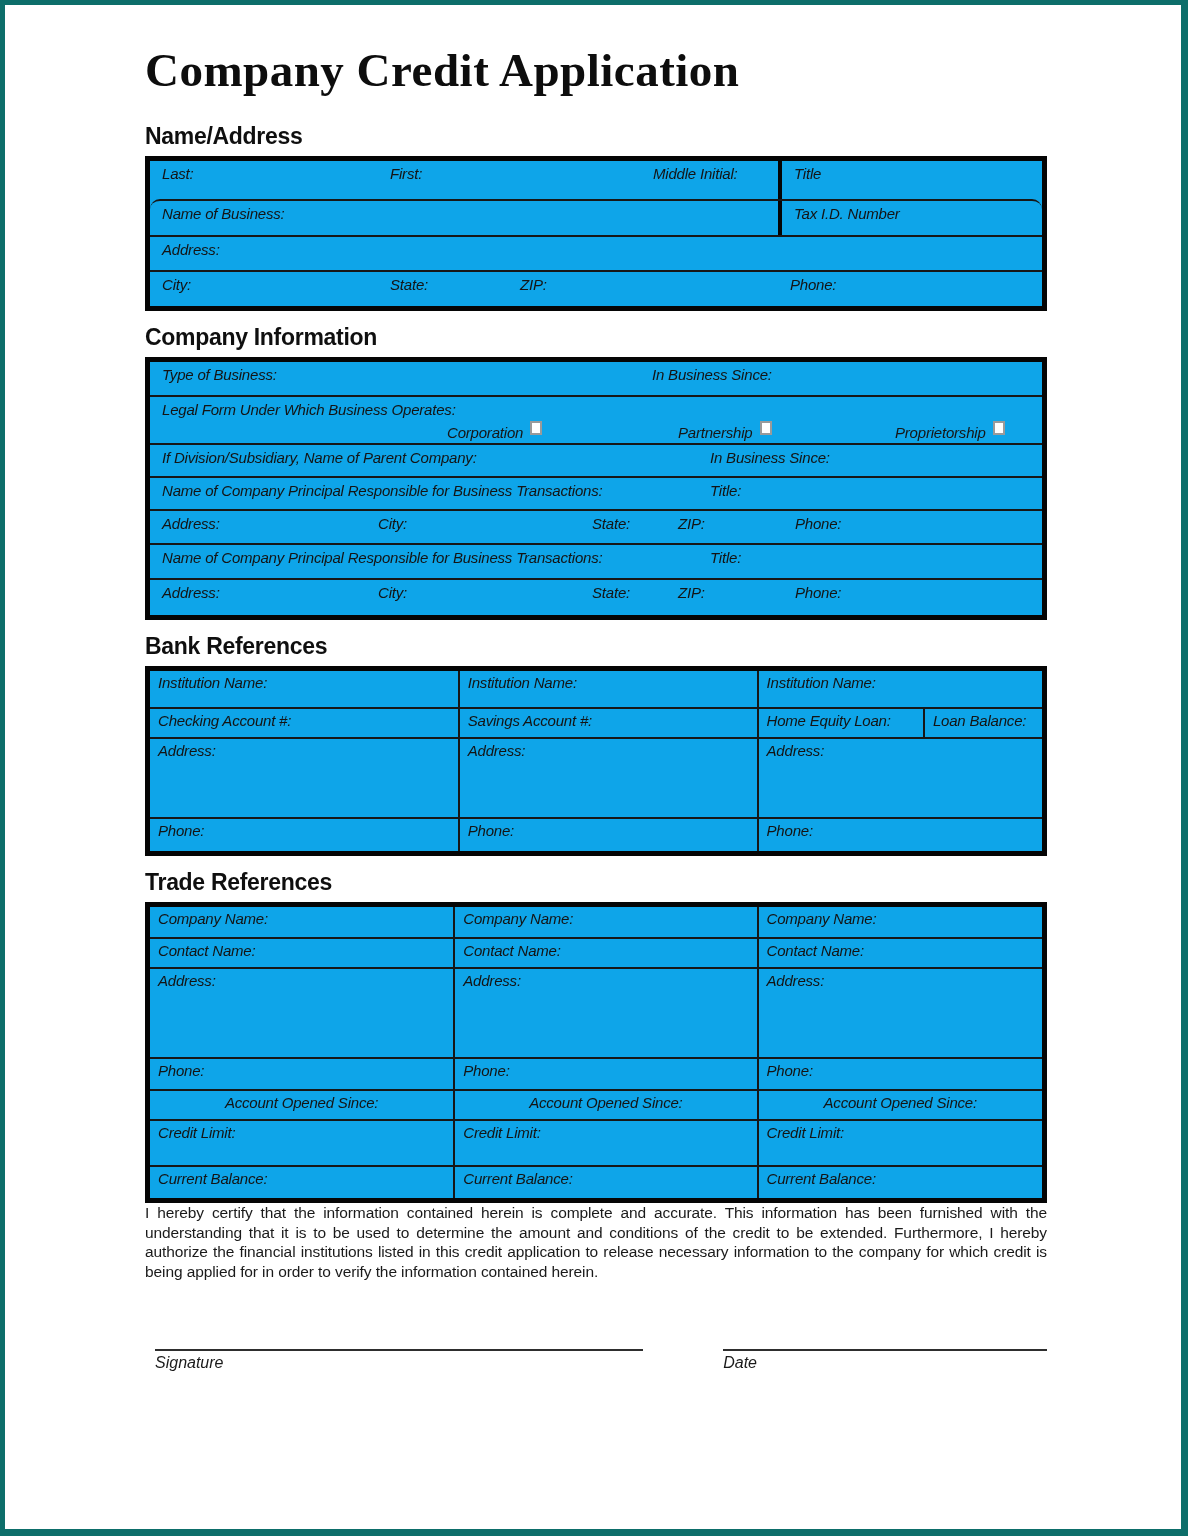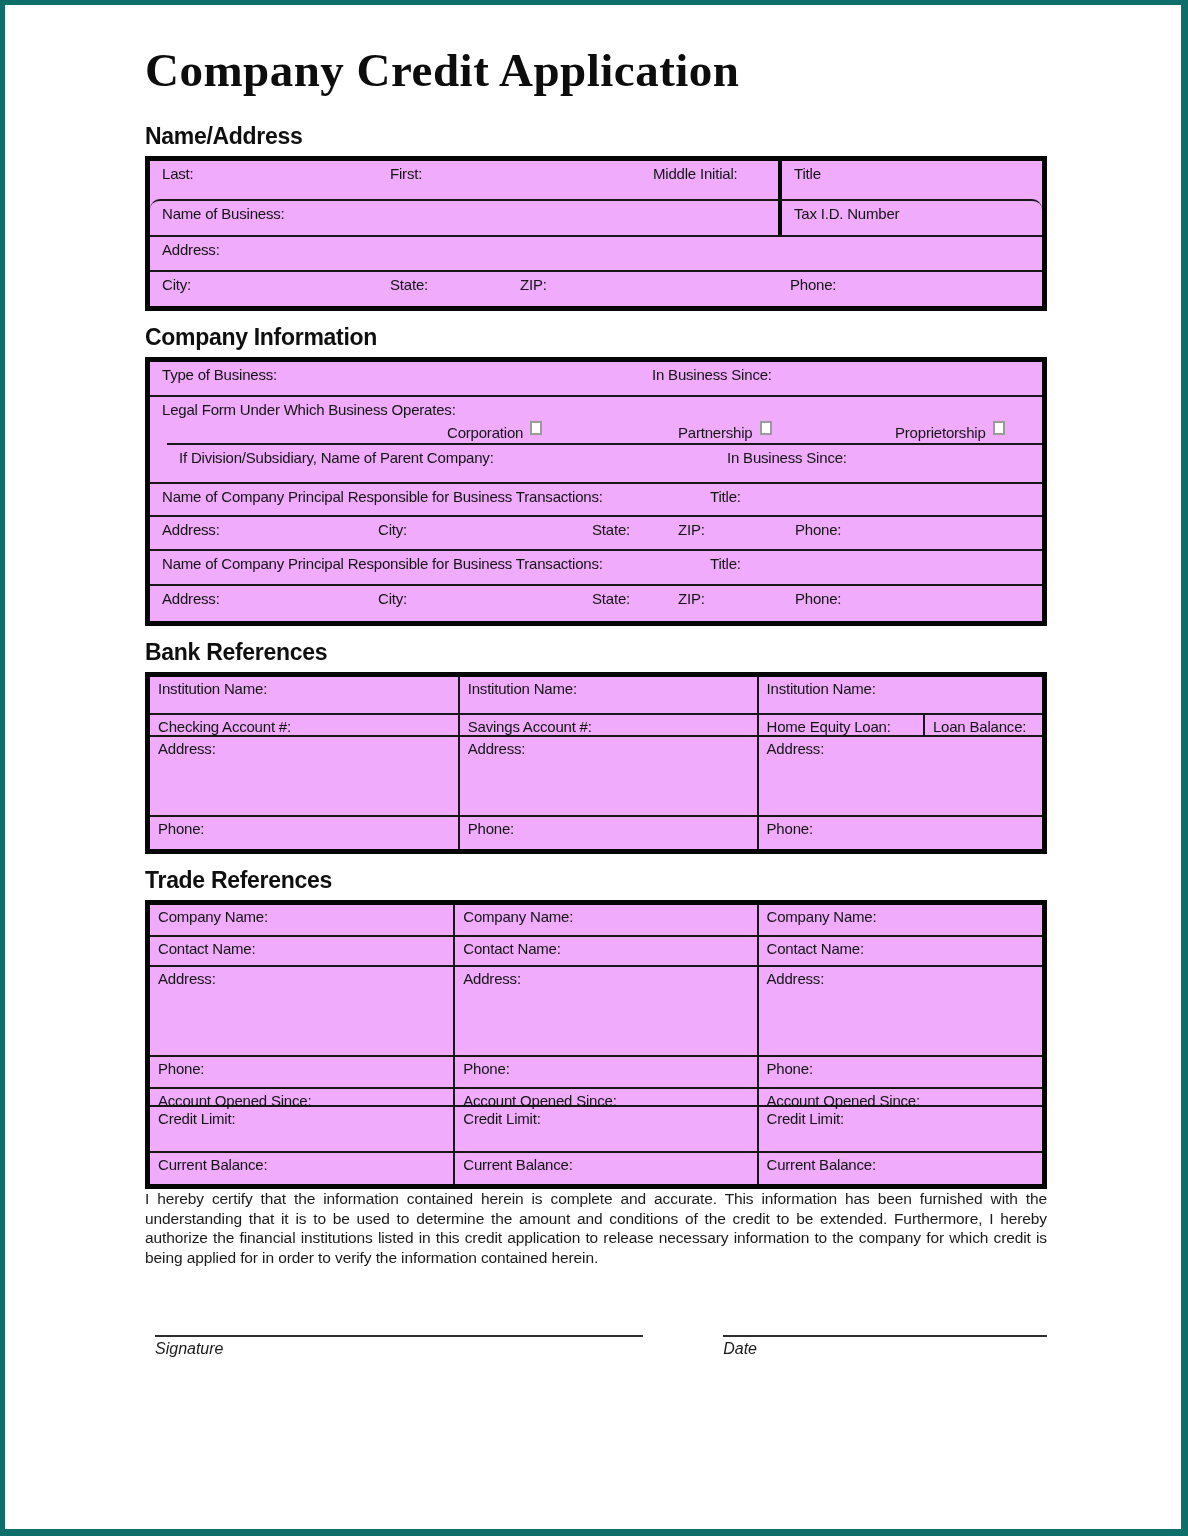--- a/index.html
+++ b/index.html
@@ -34,21 +34,22 @@
     letter-spacing: -0.3px;
     color: #0f0f0f;
     margin-top: 13px;
   }
   h2.first { margin-top: 26px; }
 
   .tbl {
     border: 5px solid #050505;
     margin-top: 6px;
     width: 100%;
-    background: #f0abfc;
+    background: #0ea5e9;
+    font-style: italic;
   }
   .row { position: relative; border-top: 2px solid #171717; }
   .row:first-child { border-top: none; }
   .lbl {
     position: absolute; top: 4px;
     font-size: 15px; letter-spacing: -0.2px;
     white-space: nowrap; color: #141414;
   }
   .pad-lbl {
     display: inline-block; padding: 3px 8px;
@@ -80,40 +81,40 @@
   .trade-grid { grid-template-columns: 34% 34% 32%; }
   .gcol { border-left: 2px solid #171717; }
   .gcol:first-child { border-left: none; }
   .gcell { border-top: 2px solid #171717; position: relative; }
   .gcell:first-child { border-top: none; }
   .split { display: flex; }
   .split .sub { flex: 0 0 58%; }
   .split .sub2 { flex: 1 1 auto; border-left: 2px solid #171717; }
 
   .bank-h1 { height: 36px; }
-  .bank-h2 { height: 22px; }
+  .bank-h2 { height: 30px; }
   .bank-h3 { height: 80px; }
   .bank-h4 { height: 34px; }
 
   .trade-h1 { height: 30px; }
   .trade-h2 { height: 30px; }
   .trade-h3 { height: 90px; }
   .trade-h4 { height: 32px; }
-  .trade-h5 { height: 18px; }
+  .trade-h5 { height: 30px; text-align: center; }
   .trade-h6 { height: 46px; }
   .trade-h7 { height: 33px; }
 
   .na-h1 { height: 38px; }
   .na-h2 { height: 36px; border-radius: 10px; }
   .na-h3 { height: 35px; }
   .na-h4 { height: 36px; }
 
   .ci-h1 { height: 33px; }
   .ci-h2 { height: 48px; }
-  .ci-h3 { height: 39px; margin-left: 17px; }
+  .ci-h3 { height: 33px; }
   .ci-h4 { height: 33px; }
   .ci-h5 { height: 34px; }
   .ci-h6 { height: 35px; }
   .ci-h7 { height: 37px; }
 
   .certification {
     font-size: 15.5px;
     line-height: 1.26;
     letter-spacing: -0.1px;
     text-align: justify;

